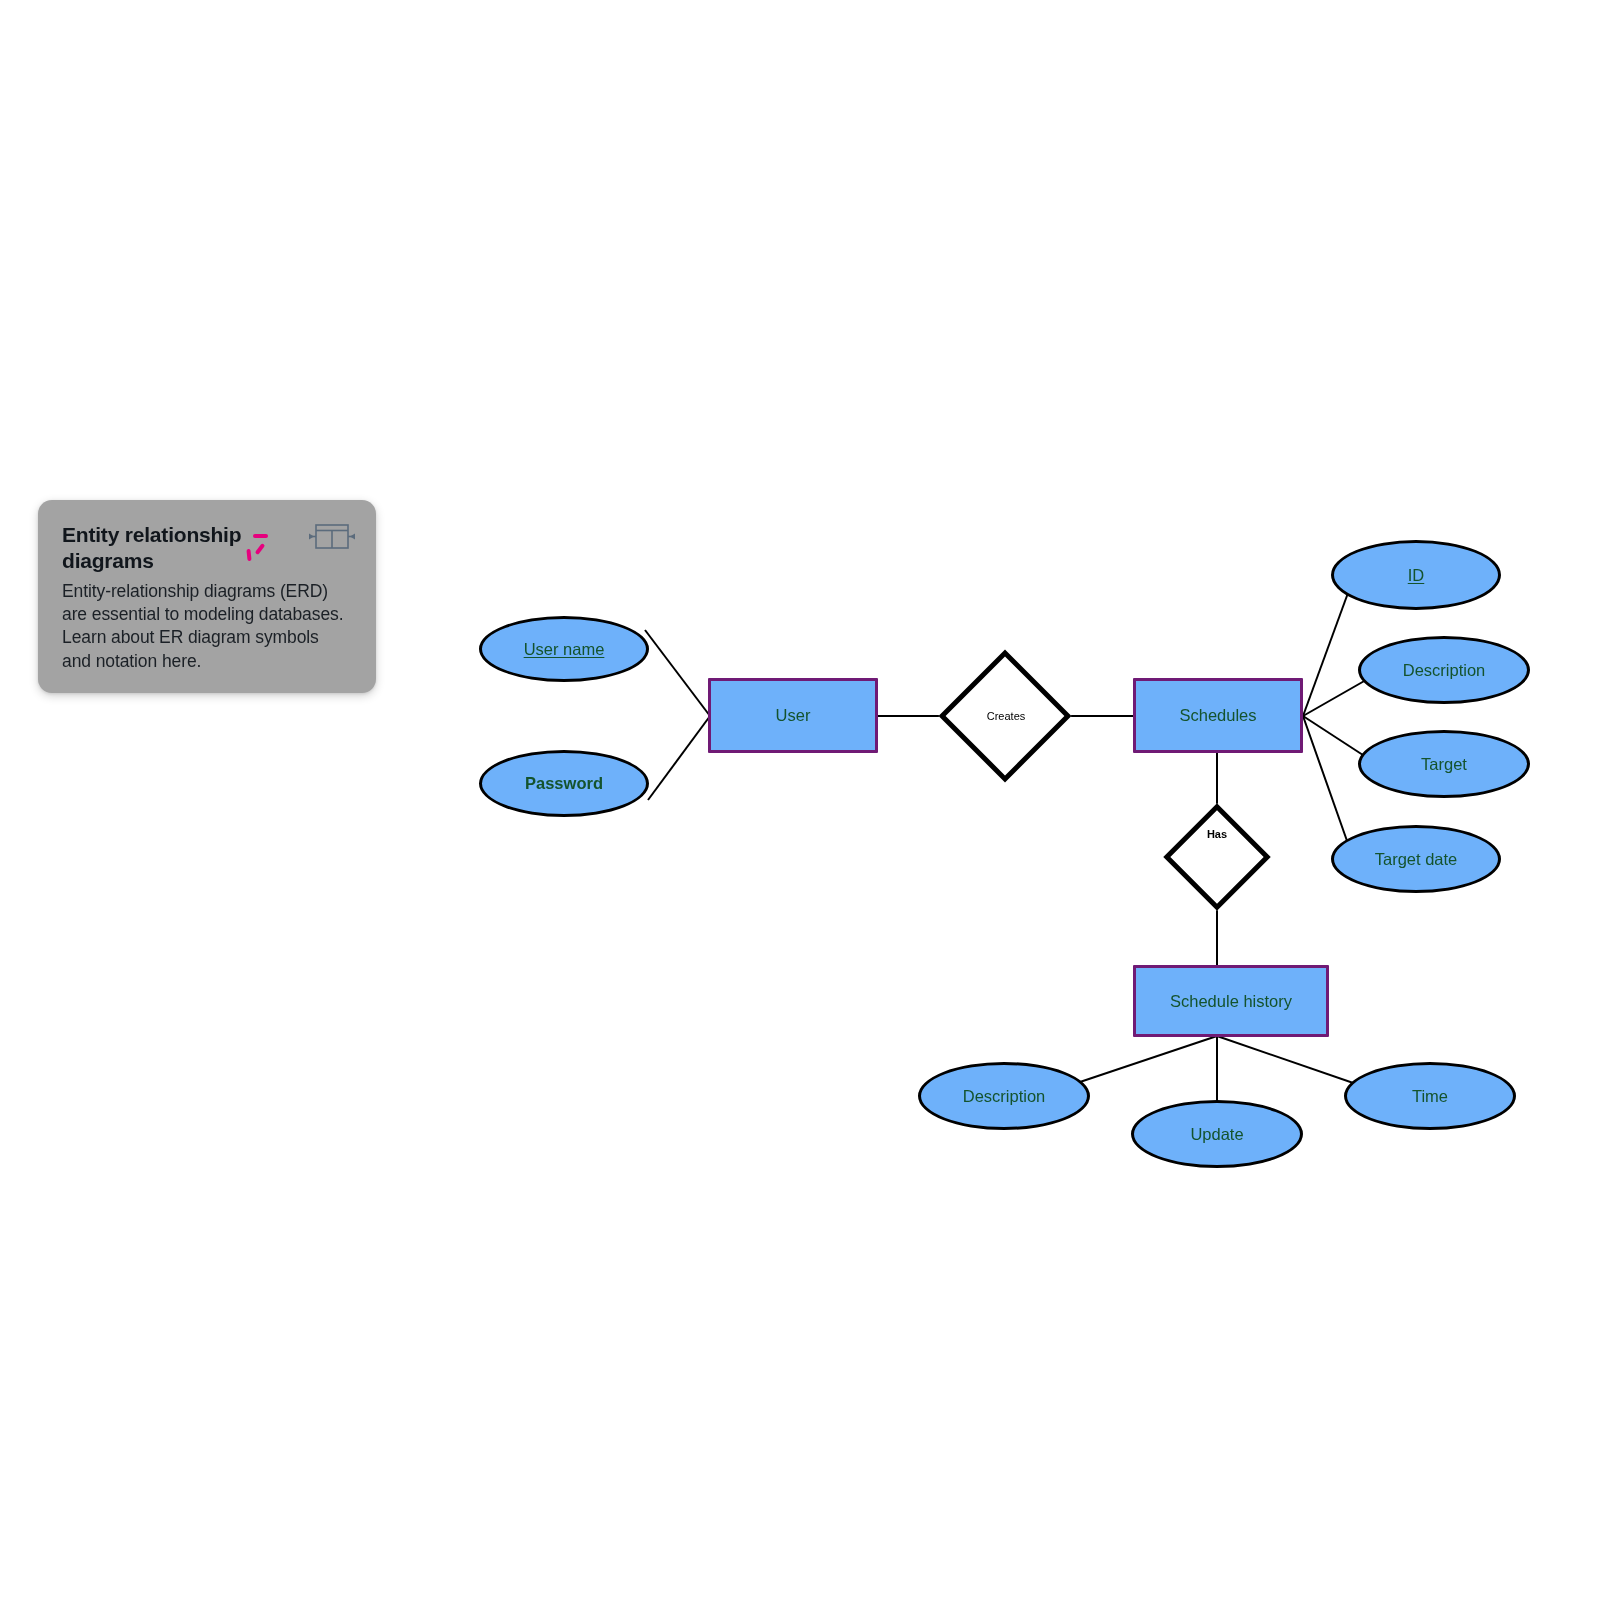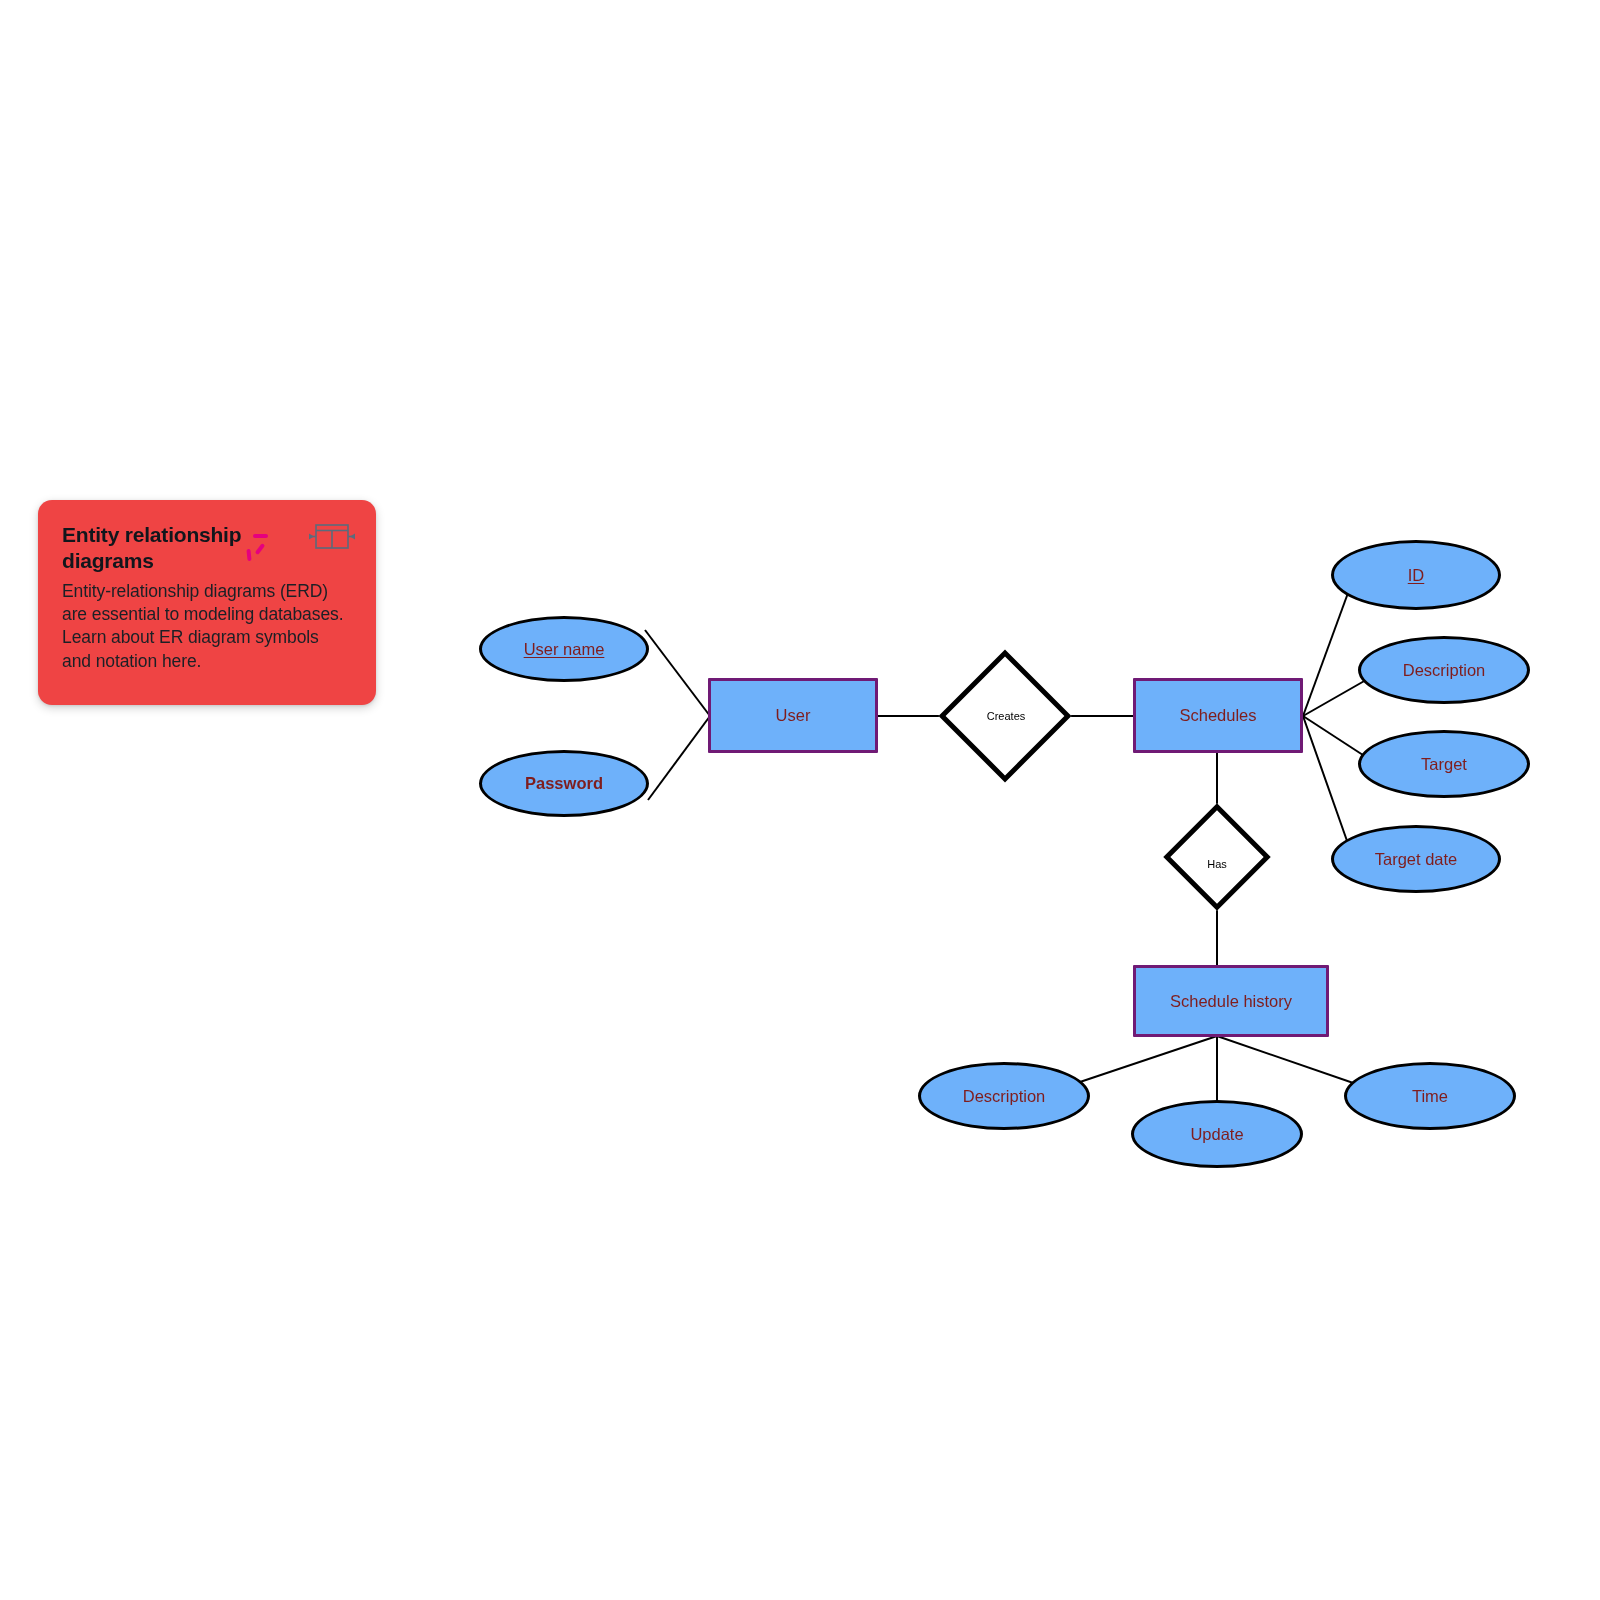--- a/index.html
+++ b/index.html
@@ -15,24 +15,24 @@
     overflow: hidden;
   }
 
   
   #info-card {
     position: absolute;
     left: 38px;
     top: 500px;
     width: 338px;
     box-sizing: border-box;
-    background: #ef4444;
+    background: #a3a3a3;
     border-radius: 14px;
     box-shadow: 0 3px 10px rgba(0,0,0,0.18), 0 1px 3px rgba(0,0,0,0.10);
-    padding: 22px 24px 32px 24px;
+    padding: 22px 24px 20px 24px;
   }
   #card-title {
     font-size: 21px;
     font-weight: bold;
     line-height: 1.22;
     color: #11161c;
     letter-spacing: -0.2px;
     margin: 0;
     width: 210px;
     position: relative;
@@ -105,21 +105,21 @@
     height: 1600px;
   }
 
   .node {
     position: absolute;
     display: flex;
     align-items: center;
     justify-content: center;
     box-sizing: border-box;
     text-align: center;
-    color: #7f1d1d;
+    color: #14532d;
     font-size: 16.5px;
     line-height: 1.15;
   }
   .entity {
     background: #6EB1FA;
     border: 3px solid #701a75;
     border-radius: 1px;
   }
   .attribute {
     background: #6EB1FA;
@@ -248,21 +248,21 @@
     <span>Target</span>
   </div>
 
   <div class="node attribute" style="left:1331px; top:825px; width:170px; height:68px;justify-content:center;">
     <span>Target date</span>
   </div>
 
   <div class="node relationship" style="left:1217px; top:857px;">
     <div class="rel-shape" style="left:-38px; top:-38px; width:76px; height:76px;"></div>
   </div>
-  <div class="rel-label" style="left:1151px; top:848px; width:132px; height:32px;">
+  <div class="rel-label" style="left:1151px; top:818px; width:132px; height:32px;font-weight:bold;">
     <span>Has</span>
   </div>
 
   <div class="node entity" style="left:1133px; top:965px; width:196px; height:72px;">
     <span>Schedule history</span>
   </div>
 
   <div class="node attribute" style="left:918px; top:1062px; width:172px; height:68px;">
     <span>Description</span>
   </div>

